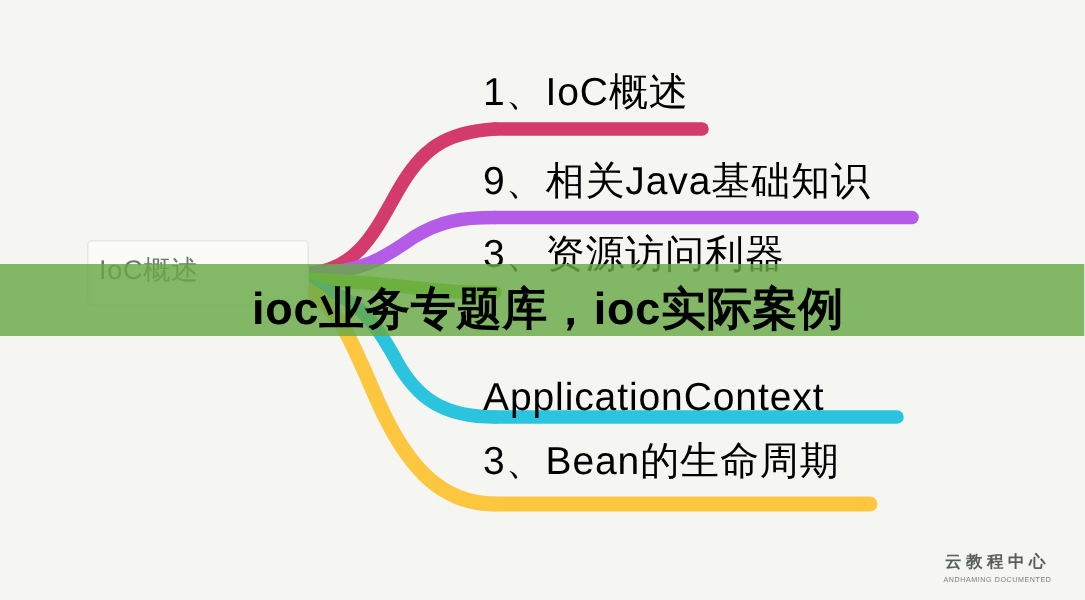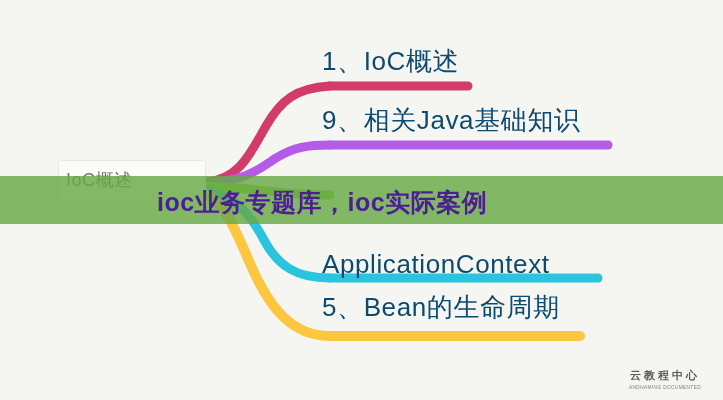--- a/index.html
+++ b/index.html
@@ -46,21 +46,21 @@
     top: 168px;
     width: 140px;
     font-size: 18px;
     color: #6f7570;
     letter-spacing: 0.5px;
     white-space: nowrap;
   }
   
   .branch-label {
     position: absolute;
-    color: #0c4a6e;
+    color: #000000;
     font-size: 26px;
     letter-spacing: 0.6px;
     white-space: nowrap;
     line-height: 1.08;
   }
   #branch-label-1 { left: 322px; top: 47px; }
   #branch-label-2 { left: 322px; top: 106px; }
   #branch-label-3 { left: 322px; top: 155px; }
   #branch-label-4 { left: 322px; top: 222px; }
   #branch-label-5 { left: 322px; top: 293px; }
@@ -69,25 +69,25 @@
   .overlay-banner {
     position: absolute;
     left: 0;
     top: 176px;
     width: 723px;
     height: 48px;
     background: rgba(104, 168, 69, 0.82);
   }
   .overlay-title {
     position: absolute;
-    left: 157px;
+    left: 168px;
     top: 186px;
-    font-size: 25px;
+    font-size: 30px;
     font-weight: bold;
-    color: #4c1d95;
+    color: #000000;
     letter-spacing: 0.5px;
     white-space: nowrap;
     z-index: 5;
   }
   
   .watermark {
     position: absolute;
     right: 6px;
     bottom: 4px;
     width: 104px;
@@ -135,26 +135,27 @@
     <path d="M 330 336 L 580 336" fill="none" stroke="#fcc63f" stroke-width="10" stroke-linecap="round"></path>
   </svg>
 
   <div class="root-node"></div>
   <div class="root-node-label">IoC概述</div>
 
   <div class="branch-label" id="branch-label-1">1、IoC概述</div>
 
   <div class="branch-label" id="branch-label-2">9、相关Java基础知识</div>
 
+  <div class="branch-label" id="branch-label-3">3、资源访问利器</div>
 
   <div class="branch-label" id="branch-label-4">
     <span class="line2">ApplicationContext</span>
   </div>
 
-  <div class="branch-label" id="branch-label-5">5、Bean的生命周期</div>
+  <div class="branch-label" id="branch-label-5">3、Bean的生命周期</div>
 
   <div class="overlay-banner"></div>
   <div class="overlay-title">ioc业务专题库，ioc实际案例</div>
 
   <div class="watermark">
     <span class="watermark-main">云教程中心</span>
     <span class="watermark-sub">ANDHAMING  DOCUMENTED</span>
   </div>
 
 </div>

